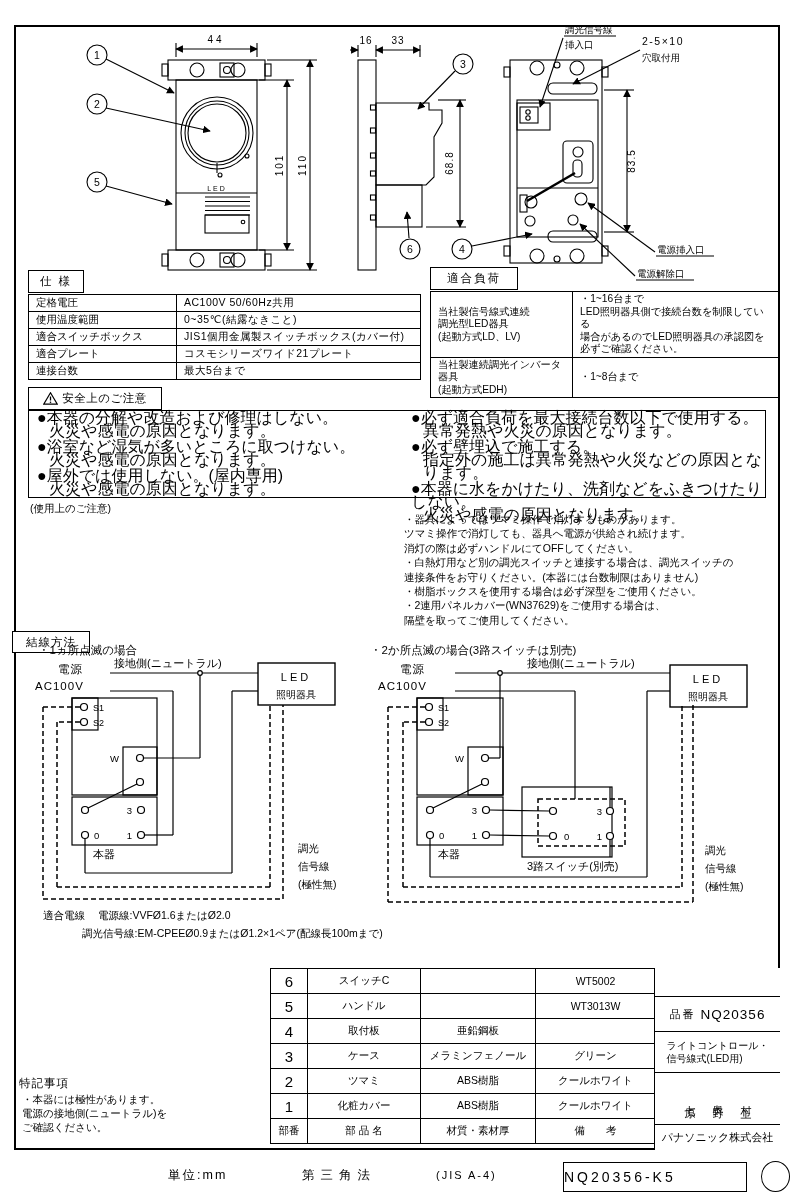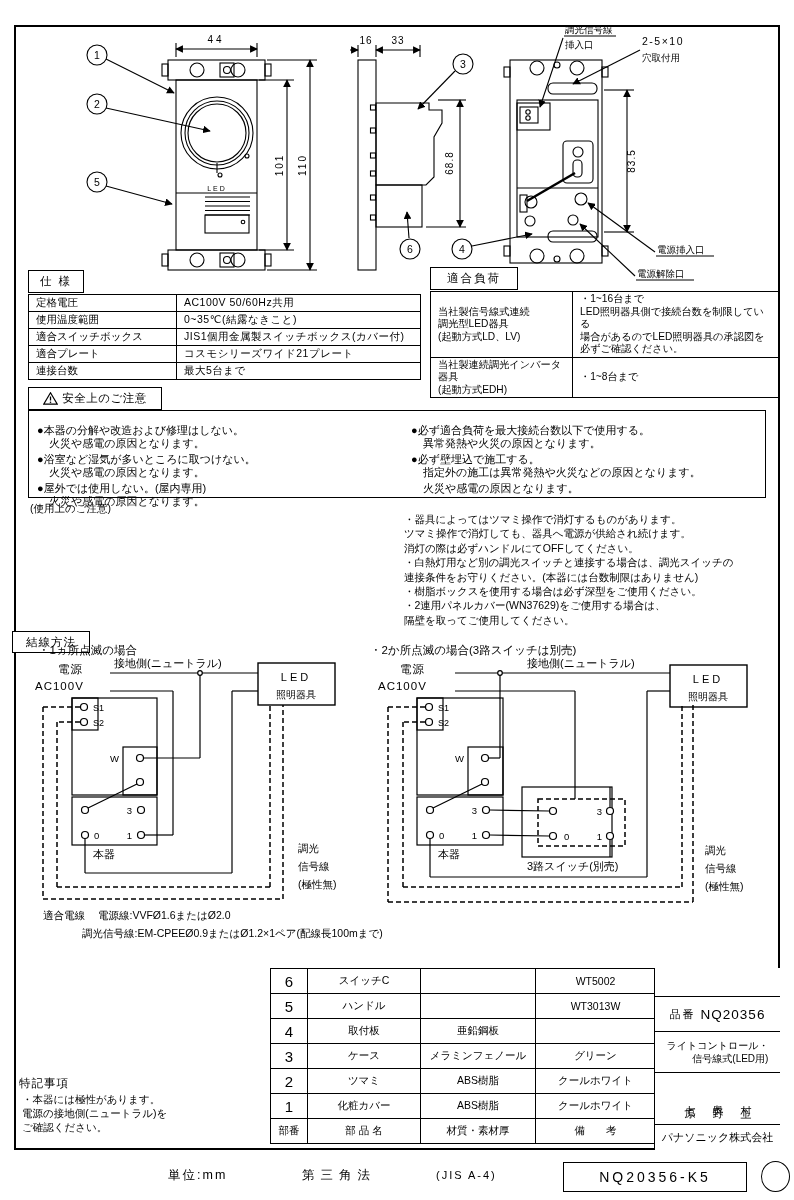--- a/index.html
+++ b/index.html
@@ -15,39 +15,39 @@
   table{border-collapse:collapse;table-layout:fixed;position:absolute;background:#fff}
   td{border:1px solid #000;font-size:10.5px;padding:1px 7px;box-sizing:border-box;
      white-space:pre-line;overflow:hidden}
   .spec-table{left:28px;top:294px;width:392px}
   .spec-table td{height:15px}
   .spec-table td.val{letter-spacing:0.5px}
   .load-table{left:430px;top:291px;width:348px}
   .load-table td{vertical-align:middle;font-size:10.2px;line-height:12.5px}
   .safety-box{position:absolute;left:28px;top:410px;width:738px;height:88px;
               border:1.2px solid #000;box-sizing:border-box}
-  .s-col{position:absolute;top:13px;width:362px;font-size:11px;line-height:13.2px}
+  .s-col{position:absolute;top:0;width:362px;font-size:16px;line-height:13.2px}
   .s-item{margin-bottom:2.5px}
   .s-body{margin-left:12px}
   .usage{font-size:10.5px;line-height:14.4px;white-space:pre-line}
   .parts-table{left:270px;top:968px;width:385px}
   .parts-table td{text-align:center;padding:0 2px;height:25px}
   .parts-table td.pno{font-size:15px}
   .tb{position:absolute;left:654px;top:968px;width:126px;box-sizing:border-box;background:#ef4444}
   .tb-cell{border-left:1px solid #000;border-bottom:1px solid #000;box-sizing:border-box;
            display:flex;align-items:center;justify-content:center;background:#fff}
   .mass{position:absolute;left:16px;top:1048px;width:219px;height:24px;border:1px solid #000;
         display:flex;box-sizing:border-box;font-size:11.5px}
   .mass-label{width:80px;border-right:1px solid #000;display:flex;align-items:center;
               justify-content:center;letter-spacing:1px}
   .mass-value{flex:1;display:flex;align-items:center;justify-content:center;letter-spacing:2px}
   .approver{writing-mode:vertical-rl;text-orientation:upright;font-size:11px;letter-spacing:3px}
   .footer-text{position:absolute;font-size:12.5px;letter-spacing:2px}
   .dno-box{position:absolute;left:563px;top:1162px;width:184px;height:30px;border:1.5px solid #000;
-           display:flex;align-items:center;justify-content:center;font-size:14px;letter-spacing:3px;
+           display:flex;align-items:center;font-size:14px;letter-spacing:3px;
            box-sizing:border-box}
   .rev-circle{position:absolute;left:761px;top:1161px;width:29px;height:31px;
               border:1.4px solid #000;border-radius:50%;box-sizing:border-box}
 </style>
 </head>
 <body>
 
 <div class="page">
   <div class="frame"></div>
 
@@ -276,20 +276,21 @@
     <div class="s-col" style="left:382px">
       <div class="s-item">
           <div>●必ず適合負荷を最大接続台数以下で使用する。</div>
         <div class="s-body">異常発熱や火災の原因となります。</div>
         </div>
       <div class="s-item">
           <div>●必ず壁埋込で施工する。</div>
         <div class="s-body">指定外の施工は異常発熱や火災などの原因となります。</div>
         </div>
       <div class="s-item">
+          <div>●本器に水をかけたり、洗剤などをふきつけたりしない。</div>
         <div class="s-body">火災や感電の原因となります。</div>
         </div>
     </div>
   </div>
 
   <div class="abs" style="left:30px;top:502px;font-size:10.5px">(使用上のご注意)</div>
   <div class="abs usage" style="left:404px;top:512px;width:372px">・器具によってはツマミ操作で消灯するものがあります。
  ツマミ操作で消灯しても、器具へ電源が供給され続けます。
  消灯の際は必ずハンドルにてOFFしてください。
 ・白熱灯用など別の調光スイッチと連接する場合は、調光スイッチの
@@ -480,21 +481,21 @@
         </tr>
   </tbody>
     </table>
 
   <div class="tb">
     <div class="tb-cell" style="height:29px"></div>
     <div class="tb-cell" style="height:35px;gap:5px">
       <span style="font-size:11px;letter-spacing:2px">品番</span>
       <span style="font-size:13.5px;letter-spacing:1px">NQ20356</span>
     </div>
-    <div class="tb-cell" style="height:41px;font-size:10px;line-height:13px;text-align:right;white-space:pre-line">ライトコントロール・
+    <div class="tb-cell" style="height:41px;font-size:10px;line-height:13px;text-align:left;white-space:pre-line">ライトコントロール・
 信号線式(LED用)</div>
     <div class="tb-cell" style="height:52px;gap:13px">
       <span class="approver">七原</span>
       <span class="approver">奥野</span>
       <span class="approver">村上</span>
     </div>
     <div class="tb-cell" style="height:25px;font-size:11px;border-bottom:none">パナソニック株式会社</div>
   </div>
 
   <div class="abs" style="left:19px;top:1076px;font-size:11.5px;letter-spacing:1px">特記事項</div>

